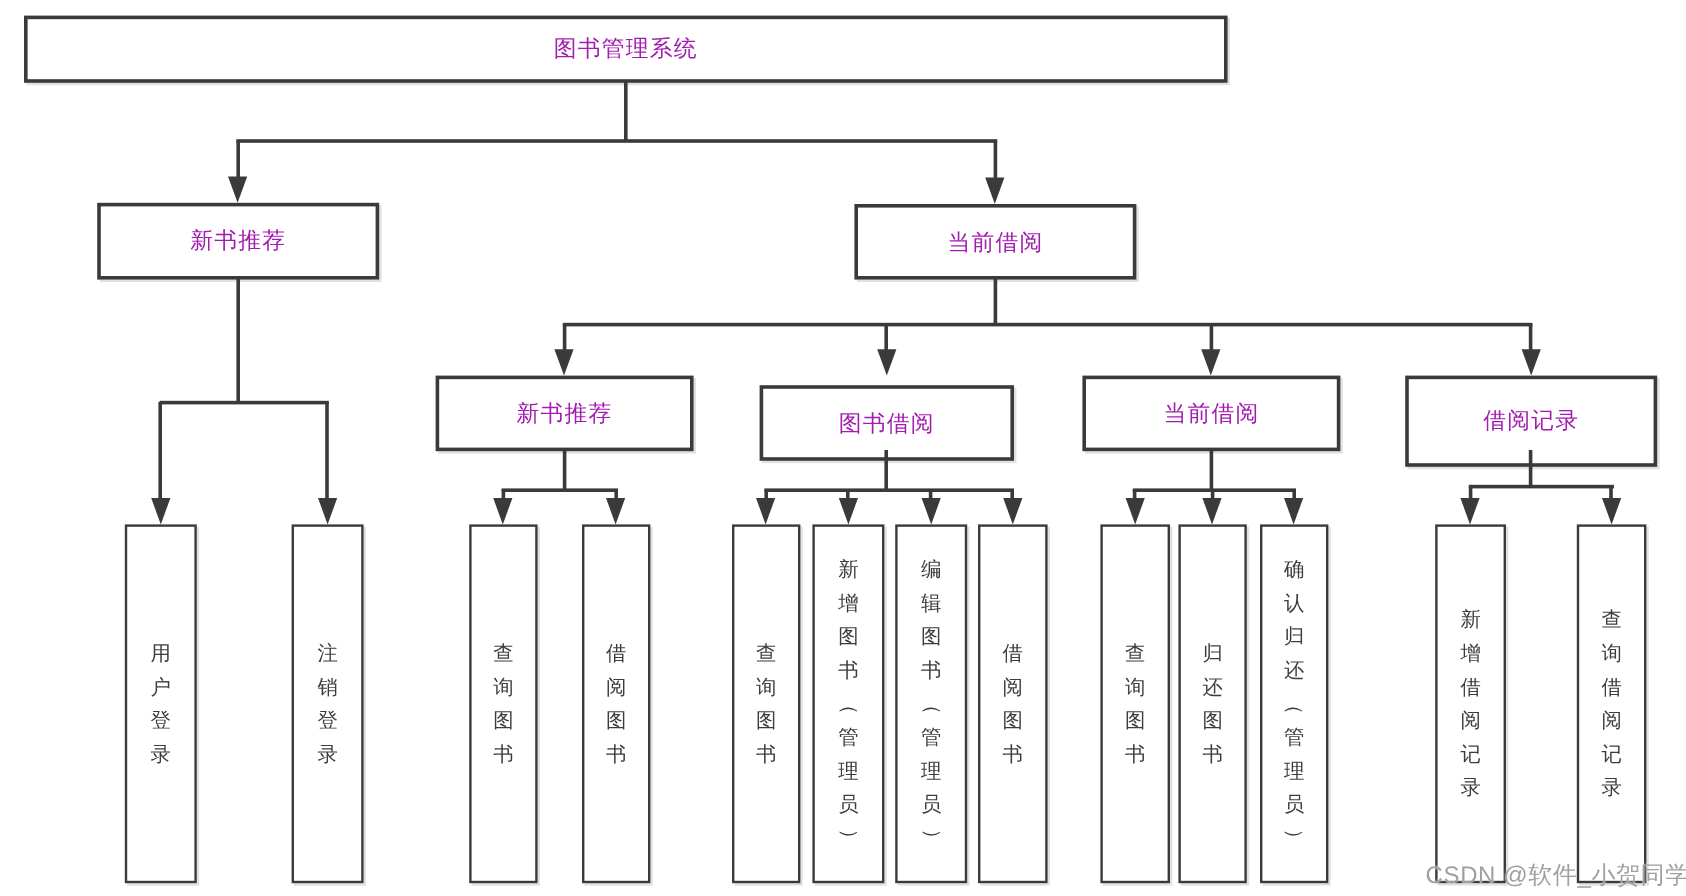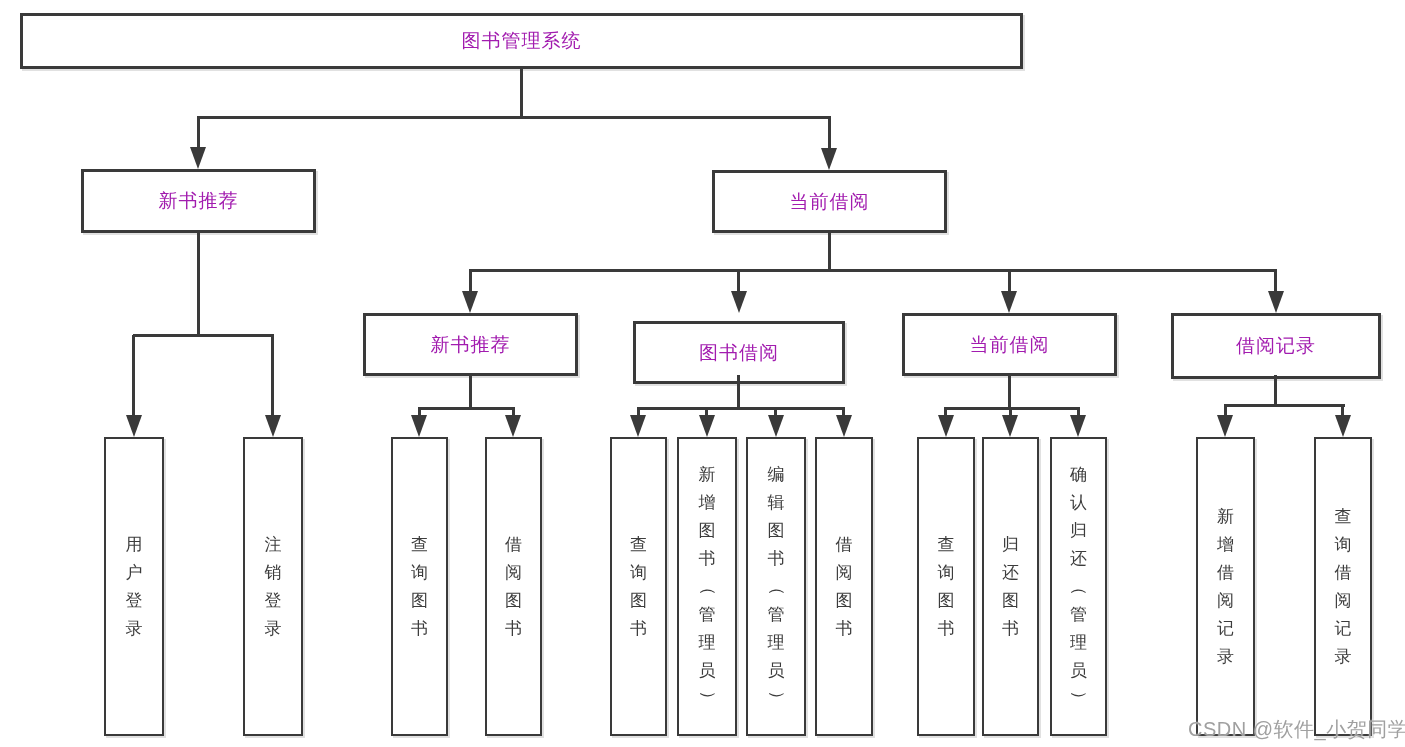--- a/index.html
+++ b/index.html
@@ -66,21 +66,21 @@
   <div class="vl" style="left:737px;top:270px;height:22px;"></div>
   <div class="ah" style="left:731px;top:291px;"></div>
   <div class="vl" style="left:1008px;top:270px;height:22px;"></div>
   <div class="ah" style="left:1001px;top:291px;"></div>
   <div class="vl" style="left:1274px;top:270px;height:22px;"></div>
   <div class="ah" style="left:1268px;top:291px;"></div>
 
   <div class="box" style="left:363px;top:313px;width:215px;height:63px;">新书推荐</div>
   <div class="box" style="left:633px;top:321px;width:212px;height:63px;">图书借阅</div>
   <div class="box" style="left:902px;top:313px;width:215px;height:63px;">当前借阅</div>
-  <div class="box" style="left:1171px;top:313px;width:210px;height:66px;">借阅记录</div>
+  <div class="box" style="left:1171px;top:313px;width:210px;height:76px;">借阅记录</div>
 
   <div class="vl" style="left:469px;top:375px;height:34px;"></div>
   <div class="hl" style="left:418px;top:407px;width:97px;"></div>
   <div class="vl" style="left:418px;top:408px;height:9px;"></div>
   <div class="ah" style="left:411px;top:415px;"></div>
   <div class="vl" style="left:512px;top:408px;height:9px;"></div>
   <div class="ah" style="left:505px;top:415px;"></div>
 
   <div class="vl" style="left:737px;top:375px;height:34px;"></div>
   <div class="hl" style="left:637px;top:407px;width:208px;"></div>

